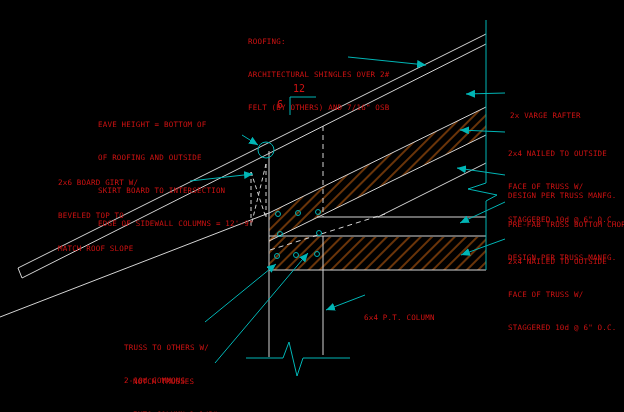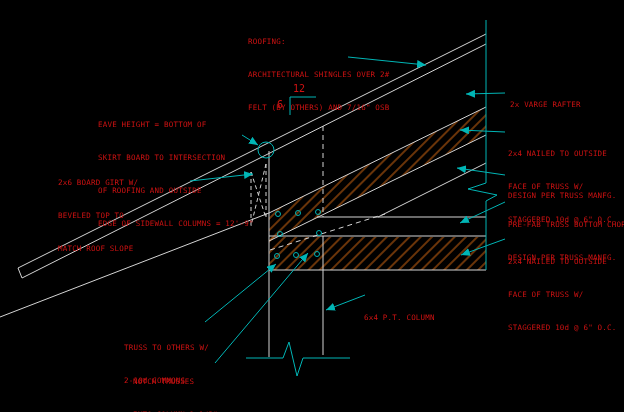--- a/index.html
+++ b/index.html
@@ -94,32 +94,32 @@
 </svg>
 
 <div class="label" style="left:248px;top:14px">
   <div>ROOFING:</div>
   <div>ARCHITECTURAL SHINGLES OVER 2#</div>
   <div>FELT (BY OTHERS) AND 7/16" OSB</div>
 </div>
 
 <div class="label" style="left:98px;top:97px">
   <div>EAVE HEIGHT = BOTTOM OF</div>
+  <div>OF ROOFING AND OUTSIDE</div>
   <div>SKIRT BOARD TO INTERSECTION</div>
-  <div>OF ROOFING AND OUTSIDE</div>
   <div>EDGE OF SIDEWALL COLUMNS = 12'-9"</div>
 </div>
 
 <div class="label" style="left:58px;top:155px">
   <div>2x6 BOARD GIRT W/</div>
   <div>BEVELED TOP TO</div>
   <div>MATCH ROOF SLOPE</div>
 </div>
 
-<div class="label" style="left:510px;top:77px">
+<div class="label" style="left:510px;top:88px">
   <div>2x VARGE RAFTER</div>
 </div>
 
 <div class="label" style="left:508px;top:126px">
   <div>2x4 NAILED TO OUTSIDE</div>
   <div>FACE OF TRUSS W/</div>
   <div>STAGGERED 10d @ 6" O.C.</div>
 </div>
 
 <div class="label" style="left:508px;top:168px">

